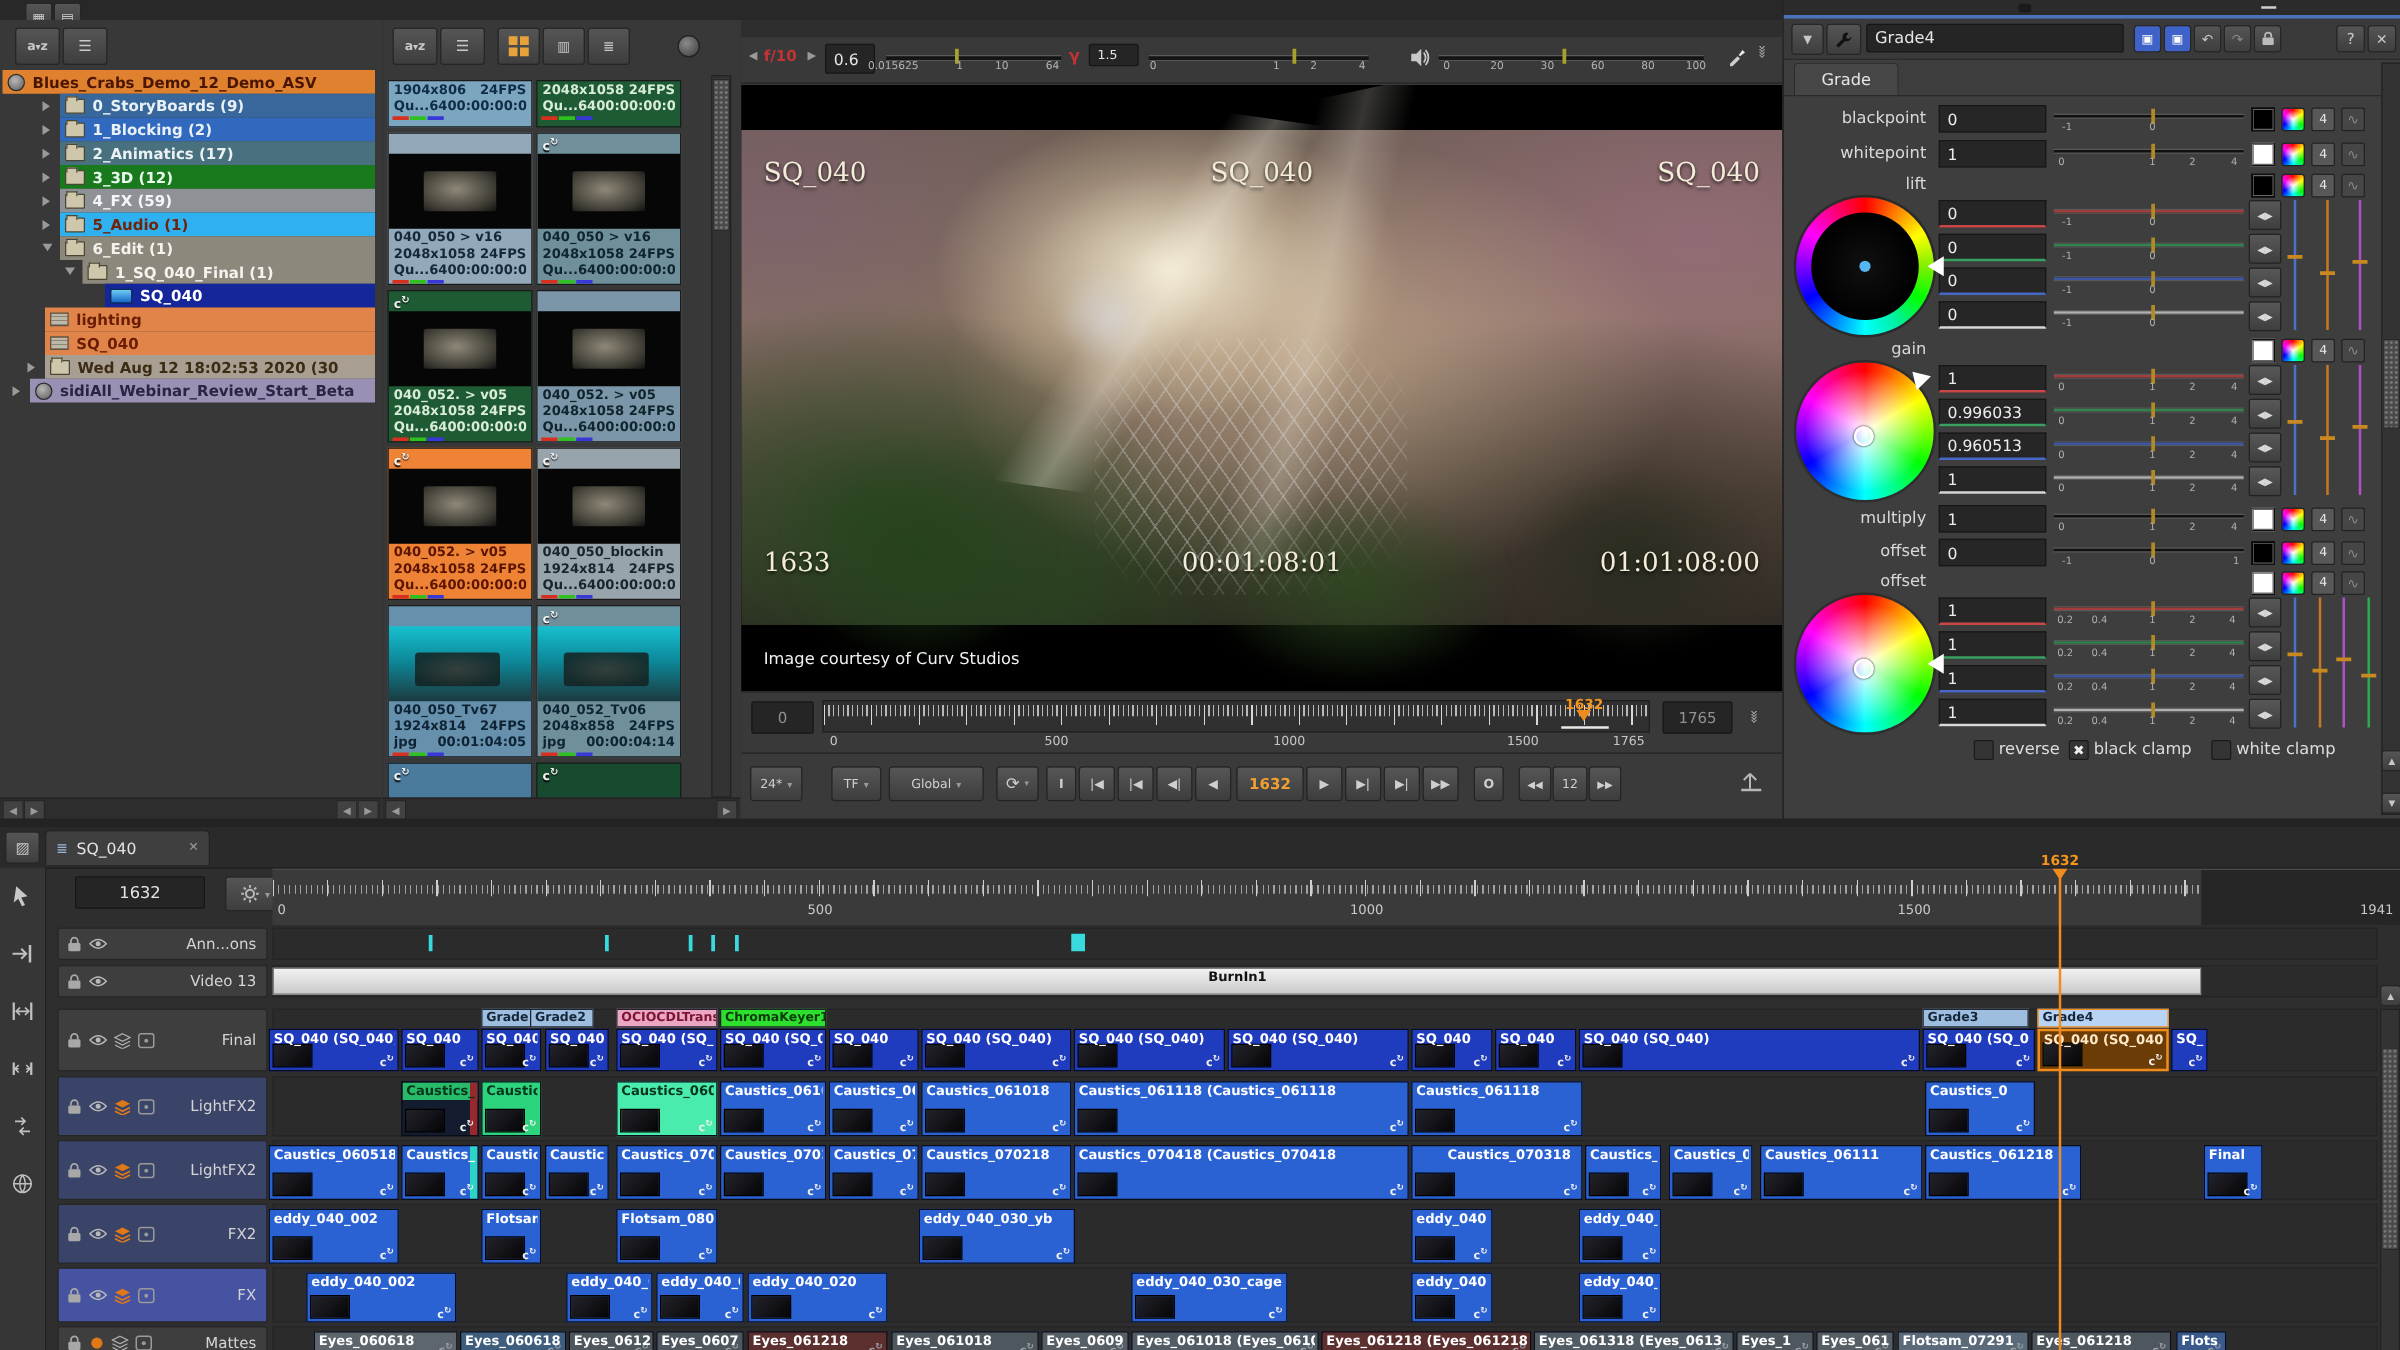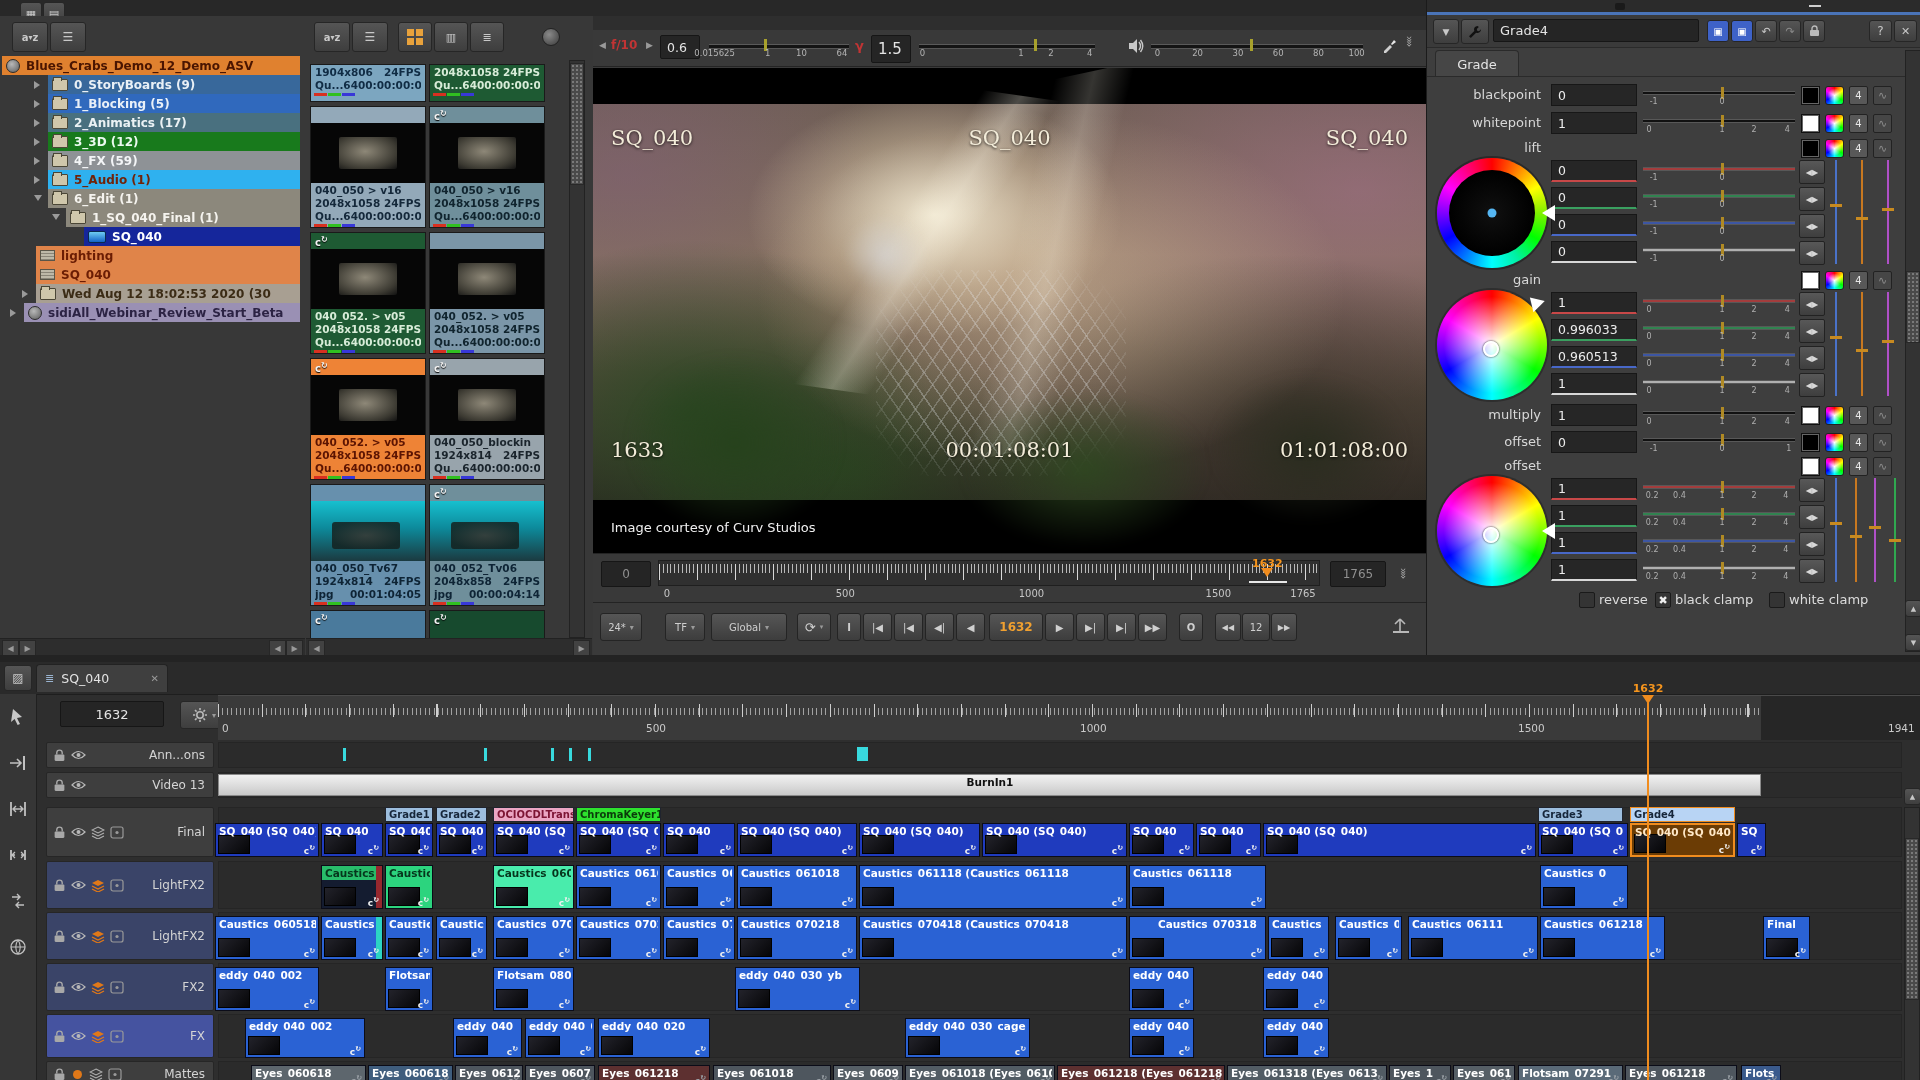--- a/index.html
+++ b/index.html
@@ -165,21 +165,21 @@
           <span>Blues_Crabs_Demo_12_Demo_ASV</span>
         </div>
         <div class="caret r" style="left: 34px; top: 65px;"></div>
         <div class="tree-row" style="left: 48px; top: 59px; width: 248px; background: rgb(56, 104, 155); color: rgb(233, 240, 246); padding-left: 4px;">
           <span class="foldico"></span>
           <span>0_StoryBoards (9)</span>
         </div>
         <div class="caret r" style="left: 34px; top: 84px;"></div>
         <div class="tree-row" style="left: 48px; top: 78px; width: 248px; background: rgb(48, 105, 189); color: rgb(233, 240, 248); padding-left: 4px;">
           <span class="foldico"></span>
-          <span>1_Blocking (5)</span>
+          <span>1_Blocking (2)</span>
         </div>
         <div class="caret r" style="left: 34px; top: 103px;"></div>
         <div class="tree-row" style="left: 48px; top: 97px; width: 248px; background: rgb(73, 112, 127); color: rgb(234, 241, 244); padding-left: 4px;">
           <span class="foldico"></span>
           <span>2_Animatics (17)</span>
         </div>
         <div class="caret r" style="left: 34px; top: 122px;"></div>
         <div class="tree-row" style="left: 48px; top: 116px; width: 248px; background: rgb(24, 122, 28); color: rgb(234, 250, 239); padding-left: 4px;">
           <span class="foldico"></span>
           <span>3_3D (12)</span>
@@ -514,21 +514,21 @@
       <div class="inputbox" style="left:67px;top:5px;width:40px;height:24px;font-size:12.5px">0.6</div>
       <div class="vslider" style="left:116px;top:5px;width:140px" id="slFstop">
           <div class="track"></div>
           <div class="mark" style="left: calc(40% - 1px);"></div>
           <div class="tick" style="left: 4%;">0.015625</div>
           <div class="tick" style="left: 42%;">1</div>
           <div class="tick" style="left: 66%;">10</div>
           <div class="tick" style="left: 95%;">64</div>
         </div>
       <span class="abs" style="left: 262px; top: 8px; font-weight: bold; font-size: 13px; color: rgb(194, 52, 52);" id="gammaLabel">γ</span>
-      <div class="inputbox" style="left:278px;top:5px;width:40px;height:28px;font-size:15px">1.5</div>
+      <div class="inputbox" style="left:278px;top:5px;width:40px;height:18px;font-size:10px">1.5</div>
       <div class="vslider" style="left:326px;top:5px;width:176px" id="slGamma">
           <div class="track"></div>
           <div class="mark" style="left: calc(66% - 1px);"></div>
           <div class="tick" style="left: 2%;">0</div>
           <div class="tick" style="left: 58%;">1</div>
           <div class="tick" style="left: 75%;">2</div>
           <div class="tick" style="left: 97%;">4</div>
         </div>
       <span class="abs" style="left:534px;top:7px">
         <svg width="18" height="18" viewBox="0 0 18 18">
@@ -1183,21 +1183,21 @@
         <div class="annmark" style="left: 343px; top: 86px; width: 3px; height: 13px;"></div>
         <div class="annmark" style="left: 484px; top: 86px; width: 3px; height: 13px;"></div>
         <div class="annmark" style="left: 551px; top: 86px; width: 3px; height: 13px;"></div>
         <div class="annmark" style="left: 569px; top: 86px; width: 3px; height: 13px;"></div>
         <div class="annmark" style="left: 588px; top: 86px; width: 3px; height: 13px;"></div>
         <div class="annmark" style="left: 857px; top: 85px; width: 11px; height: 14px;"></div>
         <div class="clip" style="left: 218px; top: 112px; width: 1543px; height: 22px; background: linear-gradient(rgb(242, 242, 242), rgb(201, 201, 201)); border: 1px solid rgb(138, 138, 138);">
           <div class="clabel" style="color: rgb(17, 17, 17); text-align: center;">BurnIn1</div>
         </div>
         <div class="strip" style="left: 385px; top: 145px; width: 48px; background: rgb(157, 190, 222); color: rgb(22, 38, 58);">Grade1</div>
-        <div class="strip" style="left: 436px; top: 145px; width: 51px; background: rgb(157, 190, 222); color: rgb(22, 38, 58);">Grade2</div>
+        <div class="strip" style="left: 424px; top: 145px; width: 51px; background: rgb(157, 190, 222); color: rgb(22, 38, 58);">Grade2</div>
         <div class="strip" style="left: 493px; top: 145px; width: 81px; background: rgb(235, 166, 195); color: rgb(124, 20, 51);">OCIOCDLTransform1</div>
         <div class="strip" style="left: 576px; top: 145px; width: 85px; background: rgb(46, 224, 46); color: rgb(11, 59, 11);">ChromaKeyer1</div>
         <div class="strip" style="left: 1538px; top: 145px; width: 85px; background: rgb(157, 190, 222); color: rgb(22, 38, 58);">Grade3</div>
         <div class="strip" style="left: 1630px; top: 145px; width: 105px; background: rgb(184, 212, 244); color: rgb(22, 38, 58); border: 1px solid rgb(240, 140, 30);">Grade4</div>
         <div class="clip" style="left: 215px; top: 161px; width: 104px; height: 34px; background: rgb(31, 59, 190);">
           <div class="clabel" style="color: rgb(255, 255, 255); z-index: 2;">SQ_040 (SQ_040)</div>
           <div class="cthumb"></div>
           <div class="cbad">c<sup style="font-size:7px">↻</sup></div>
         </div>
         <div class="clip" style="left: 321px; top: 161px; width: 62px; height: 34px; background: rgb(31, 59, 190);">

